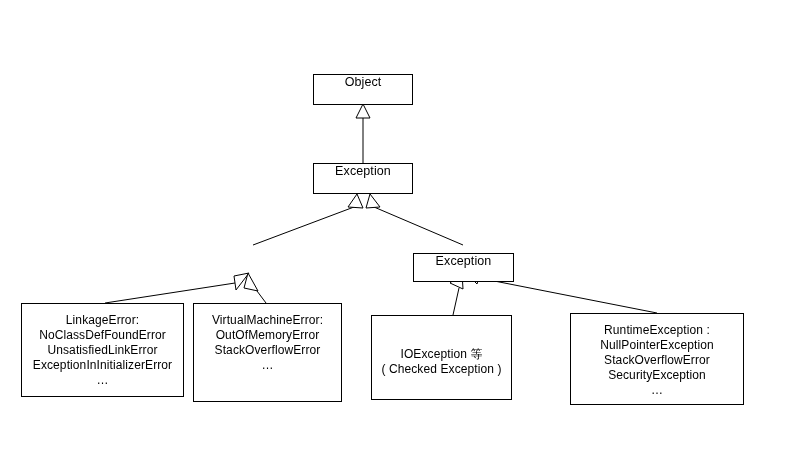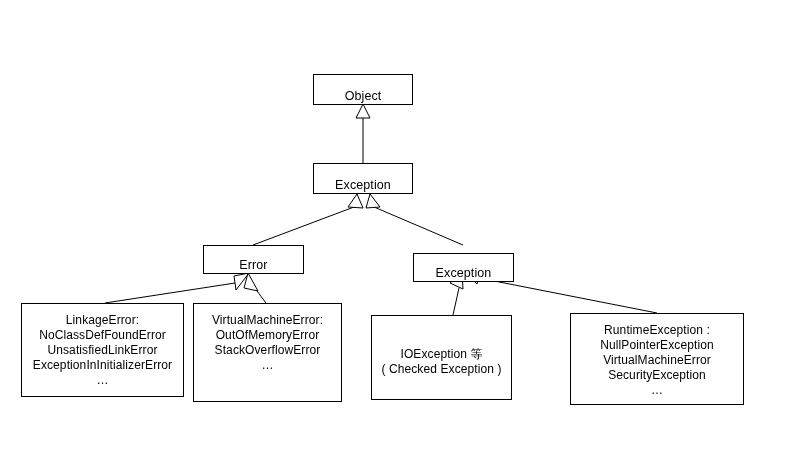--- a/index.html
+++ b/index.html
@@ -23,21 +23,21 @@
     height: 474px;
     pointer-events: none;
   }
   .uml-box {
     position: absolute;
     box-sizing: border-box;
     border: 1px solid #000000;
     background: #ffffff;
     color: #000000;
     display: flex;
-    align-items: flex-end;
+    align-items: flex-start;
     justify-content: center;
     text-align: center;
     z-index: 2;
   }
   .uml-box.top-aligned {
     align-items: flex-start;
   }
   .box-label {
     display: block;
     white-space: pre-line;
@@ -96,23 +96,20 @@
   </svg>
 
   <div class="uml-box node-simple" style="left:313px; top:74px; width:100px; height:31px;">
     <span class="box-label">Object</span>
   </div>
 
   <div class="uml-box node-simple" style="left:313px; top:163px; width:100px; height:31px;">
     <span class="box-label">Exception</span>
   </div>
 
-  <div class="uml-box node-simple" style="left:203px; top:245px; width:101px; height:29px;">
-    <span class="box-label">Error</span>
-  </div>
 
   <div class="uml-box node-simple" style="left:413px; top:245px; width:101px; height:29px;margin-top:8px;">
     <span class="box-label">Exception</span>
   </div>
 
   <div class="uml-box top-aligned" style="left:21px; top:303px; width:163px; height:94px;">
     <span class="box-label leaf-pad">LinkageError:
 NoClassDefFoundError
 UnsatisfiedLinkError
 ExceptionInInitializerError
@@ -127,18 +124,18 @@
   </div>
 
   <div class="uml-box top-aligned" style="left:371px; top:315px; width:141px; height:85px;align-items:center;">
     <span class="box-label leaf-pad">IOException 等
 ( Checked Exception )</span>
   </div>
 
   <div class="uml-box top-aligned" style="left:570px; top:313px; width:174px; height:92px;">
     <span class="box-label leaf-pad">RuntimeException :
 NullPointerException
-VirtualMachineError
+StackOverflowError
 SecurityException
 …</span>
   </div>
 
 </div>
 
 </body></html>

